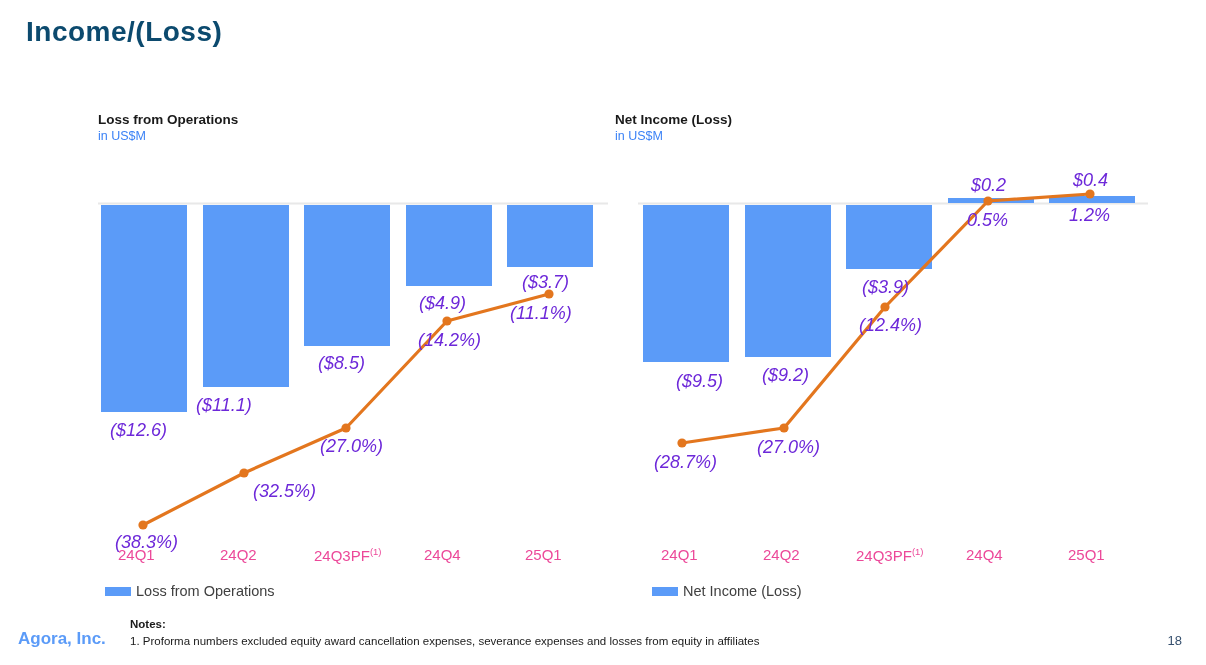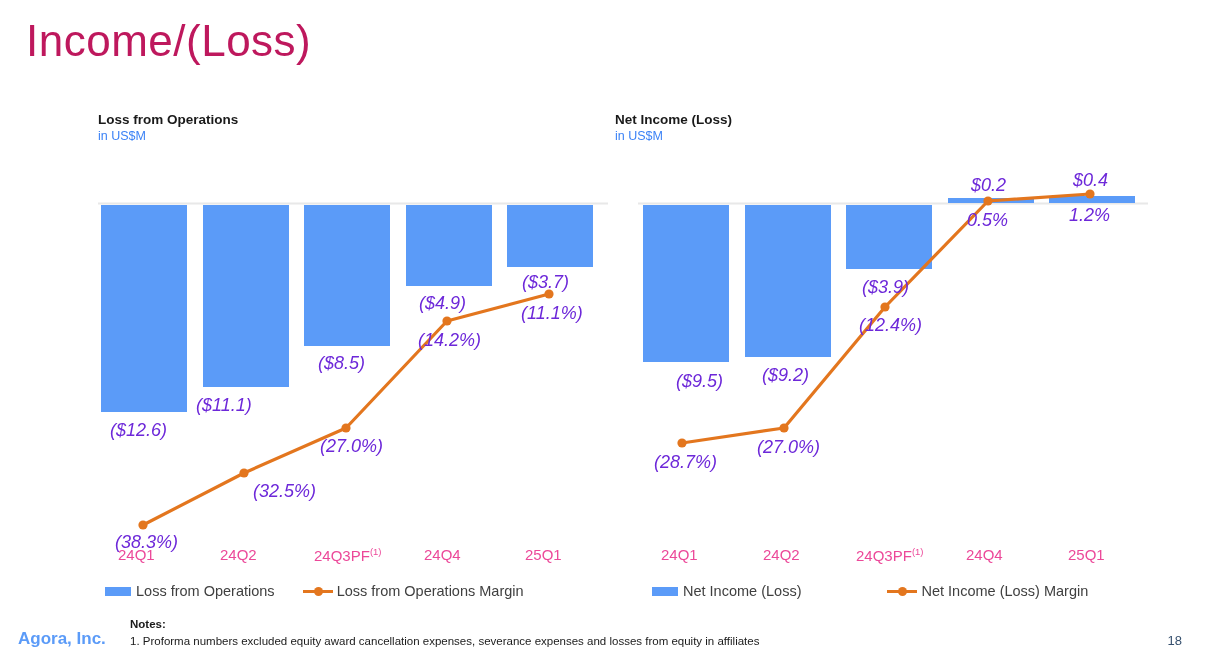--- a/index.html
+++ b/index.html
@@ -8,23 +8,23 @@
     width:1206px; height:665px;
     background:#ffffff;
     font-family:"Liberation Sans", sans-serif;
     position:relative;
     overflow:hidden;
     color:#404040;
   }
   .slide-title {
     position:absolute;
     left:26px; top:16px;
-    font-size:44px;
-    font-weight:normal;
-    color:#be185d;
+    font-size:28px;
+    font-weight:bold;
+    color:#0c4a6e;
     letter-spacing:0.5px;
   }
   .panel { position:absolute; top:112px; }
   .panel-left  { left:98px;  width:510px; }
   .panel-right { left:615px; width:510px; }
   .panel-title {
     font-size:13.5px; font-weight:bold; color:#1a1a1a; line-height:16px;
     white-space:nowrap;
   }
   .panel-sub {
@@ -145,21 +145,21 @@
 <div class="dlabel" style="left:110px; top:420px;">($12.6)</div>
 <div class="dlabel" style="left:196px; top:395px;">($11.1)</div>
 <div class="dlabel" style="left:318px; top:353px;">($8.5)</div>
 <div class="dlabel" style="left:419px; top:293px;">($4.9)</div>
 <div class="dlabel" style="left:522px; top:272px;">($3.7)</div>
 
 <div class="dlabel" style="left:115px; top:532px;">(38.3%)</div>
 <div class="dlabel" style="left:217px; top:481px;margin-left:36px;">(32.5%)</div>
 <div class="dlabel" style="left:320px; top:436px;">(27.0%)</div>
 <div class="dlabel" style="left:418px; top:330px;">(14.2%)</div>
-<div class="dlabel" style="left:521px; top:303px;">(11.1%)</div>
+<div class="dlabel" style="left:510px; top:303px;">(11.1%)</div>
 
 <div class="dlabel" style="left:676px; top:371px;">($9.5)</div>
 <div class="dlabel" style="left:762px; top:365px;">($9.2)</div>
 <div class="dlabel" style="left:862px; top:277px;">($3.9)</div>
 <div class="dlabel" style="left:971px; top:175px;">$0.2</div>
 <div class="dlabel" style="left:1073px; top:170px;">$0.4</div>
 
 <div class="dlabel" style="left:654px; top:452px;">(28.7%)</div>
 <div class="dlabel" style="left:757px; top:437px;">(27.0%)</div>
 <div class="dlabel" style="left:859px; top:315px;">(12.4%)</div>
@@ -176,33 +176,25 @@
 <div class="xlabel" style="left:763px;"><span>24Q2</span></div>
 <div class="xlabel" style="left:856px;"><span>24Q3PF</span><sup>(1)</sup></div>
 <div class="xlabel" style="left:966px;"><span>24Q4</span></div>
 <div class="xlabel" style="left:1068px;"><span>25Q1</span></div>
 
 <div class="legend-row" style="left:105px;">
   <div class="legend-item" style="margin-right:28px;">
     <span class="lg-swatch"></span>
     <span>Loss from Operations</span>
   </div>
-  <div class="legend-item">
-    <span class="lg-line"></span>
-    <span>Loss from Operations Margin</span>
-  </div>
 </div>
 
 <div class="legend-row" style="left:652px;">
   <div class="legend-item" style="margin-right:86px;">
     <span class="lg-swatch"></span>
     <span>Net Income (Loss)</span>
   </div>
-  <div class="legend-item">
-    <span class="lg-line"></span>
-    <span>Net Income (Loss) Margin</span>
-  </div>
 </div>
 
 <div class="footer-logo">Agora, Inc.</div>
 <div class="notes-title">Notes:</div>
 <div class="notes-body">1. Proforma numbers excluded equity award cancellation expenses, severance expenses and losses from equity in affiliates</div>
 <div class="page-num">18</div>
 
 </body></html>

